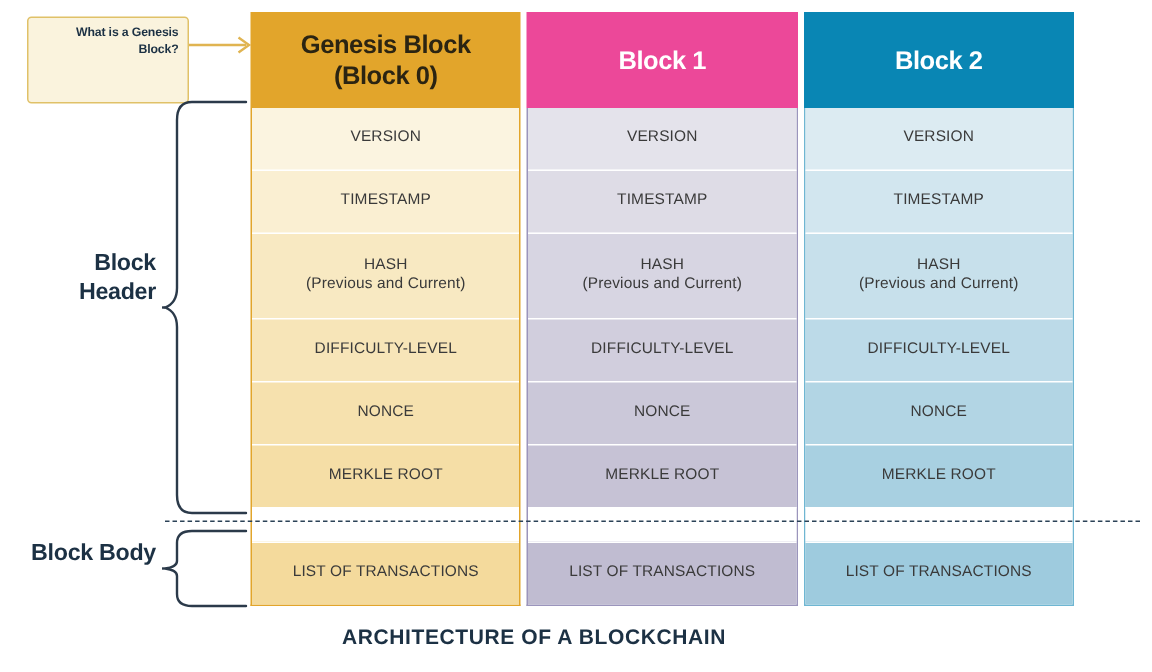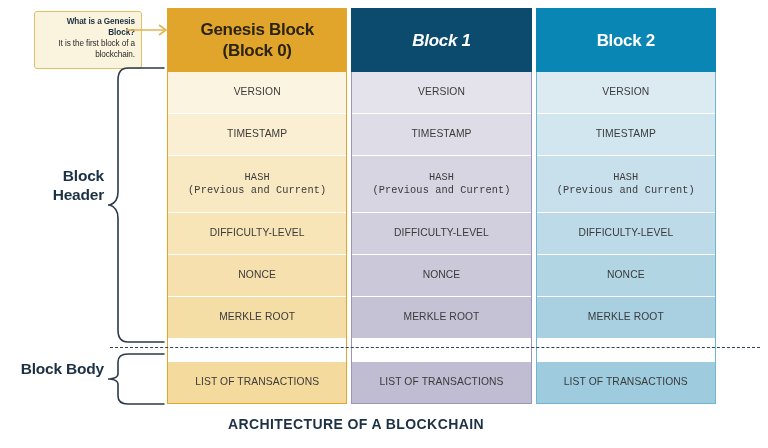--- a/index.html
+++ b/index.html
@@ -22,21 +22,20 @@
     position: absolute;
     left: 18px;
     top: 11px;
     width: 108px;
     height: 58px;
     background: #FAF3DD;
     border: 1.5px solid #E0C168;
     border-radius: 3px;
     padding: 5px 6px 4px 5px;
     text-align: right;
-    margin-left: 16px;
   }
   #callout .q {
     display: block;
     font-size: 8.2px;
     font-weight: bold;
     color: #1C3144;
     line-height: 10.5px;
     letter-spacing: -0.1px;
   }
   #callout .a {
@@ -122,42 +121,42 @@
     align-items: center;
     justify-content: center;
     text-align: center;
     font-size: 10.3px;
     color: #3A3A3A;
     line-height: 12.5px;
     letter-spacing: 0.1px;
     border-top: 1.5px solid #ffffff;
   }
   .row:first-child { border-top: none; }
-  .row.tall { flex: 1.35 1 0; font-family: Liberation Mono, monospace; }
+  .row.tall { flex: 1.35 1 0; }
   .row .sub { display: block; font-size: 10.3px; }
   .gap-row {
     flex: 0 0 23px;
     background: #ffffff !important;
     border-top: 1.5px solid #ffffff;
   }
   .row.body-row { flex: 0 0 42px; }
 
   
   .b0 .block-header { background: #E2A52B; color: #2B2412; }
   .b0 .block-rows { border-color: #E2A52B; }
   .b0 .r0 { background: #FBF4E0; }
   .b0 .r1 { background: #FAEFD2; }
   .b0 .r2 { background: #F8E9C2; }
   .b0 .r3 { background: #F7E5B8; }
   .b0 .r4 { background: #F6E1AE; }
   .b0 .r5 { background: #F5DEA6; }
   .b0 .r6 { background: #F4DA9C; }
 
   
-  .b1 .block-header { background: #0c4a6e; color: #ffffff; font-style: italic; }
+  .b1 .block-header { background: #ec4899; color: #ffffff; }
   .b1 .block-rows { border-color: #9B95BC; }
   .b1 .r0 { background: #E4E3EB; }
   .b1 .r1 { background: #DEDCE6; }
   .b1 .r2 { background: #D7D5E2; }
   .b1 .r3 { background: #D1CEDD; }
   .b1 .r4 { background: #CBC8D9; }
   .b1 .r5 { background: #C6C2D5; }
   .b1 .r6 { background: #C0BCD1; }
 
   
@@ -194,21 +193,20 @@
     letter-spacing: 0.4px;
   }
 </style>
 </head>
 <body>
 
 <div id="stage">
 
   <div id="callout">
     <span class="q">What is a Genesis Block?</span>
-    <span class="a">It is the first block of a blockchain.</span>
   </div>
 
   <svg id="callout-arrow" viewBox="0 0 46 16">
     <line x1="0" y1="8" x2="38" y2="8" stroke="#E0B451" stroke-width="1.6"></line>
     <polyline points="33,3 40,8 33,13" fill="none" stroke="#E0B451" stroke-width="1.6"></polyline>
   </svg>
 
   <div class="side-label" id="label-body">Block Body</div>
   <div class="side-label" id="label-header">Block Header</div>
 

